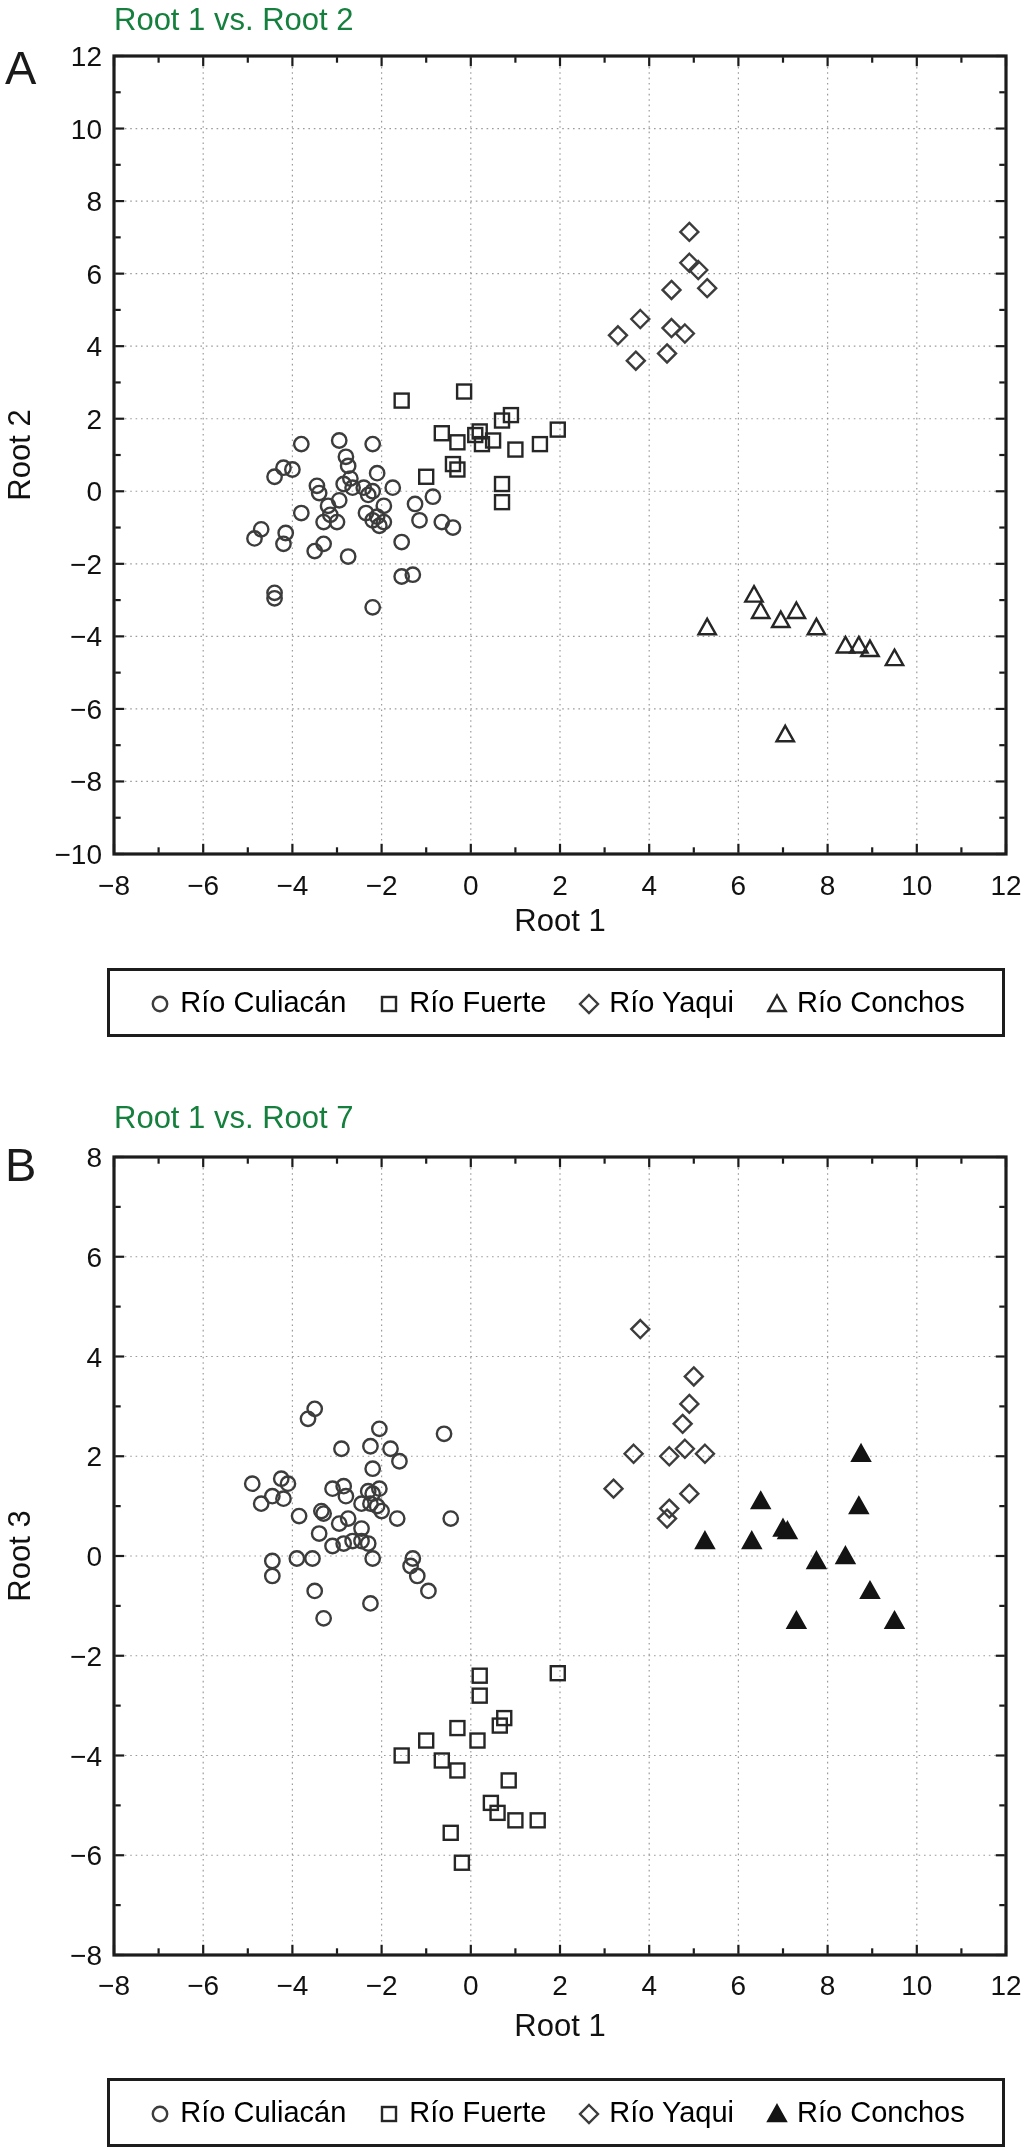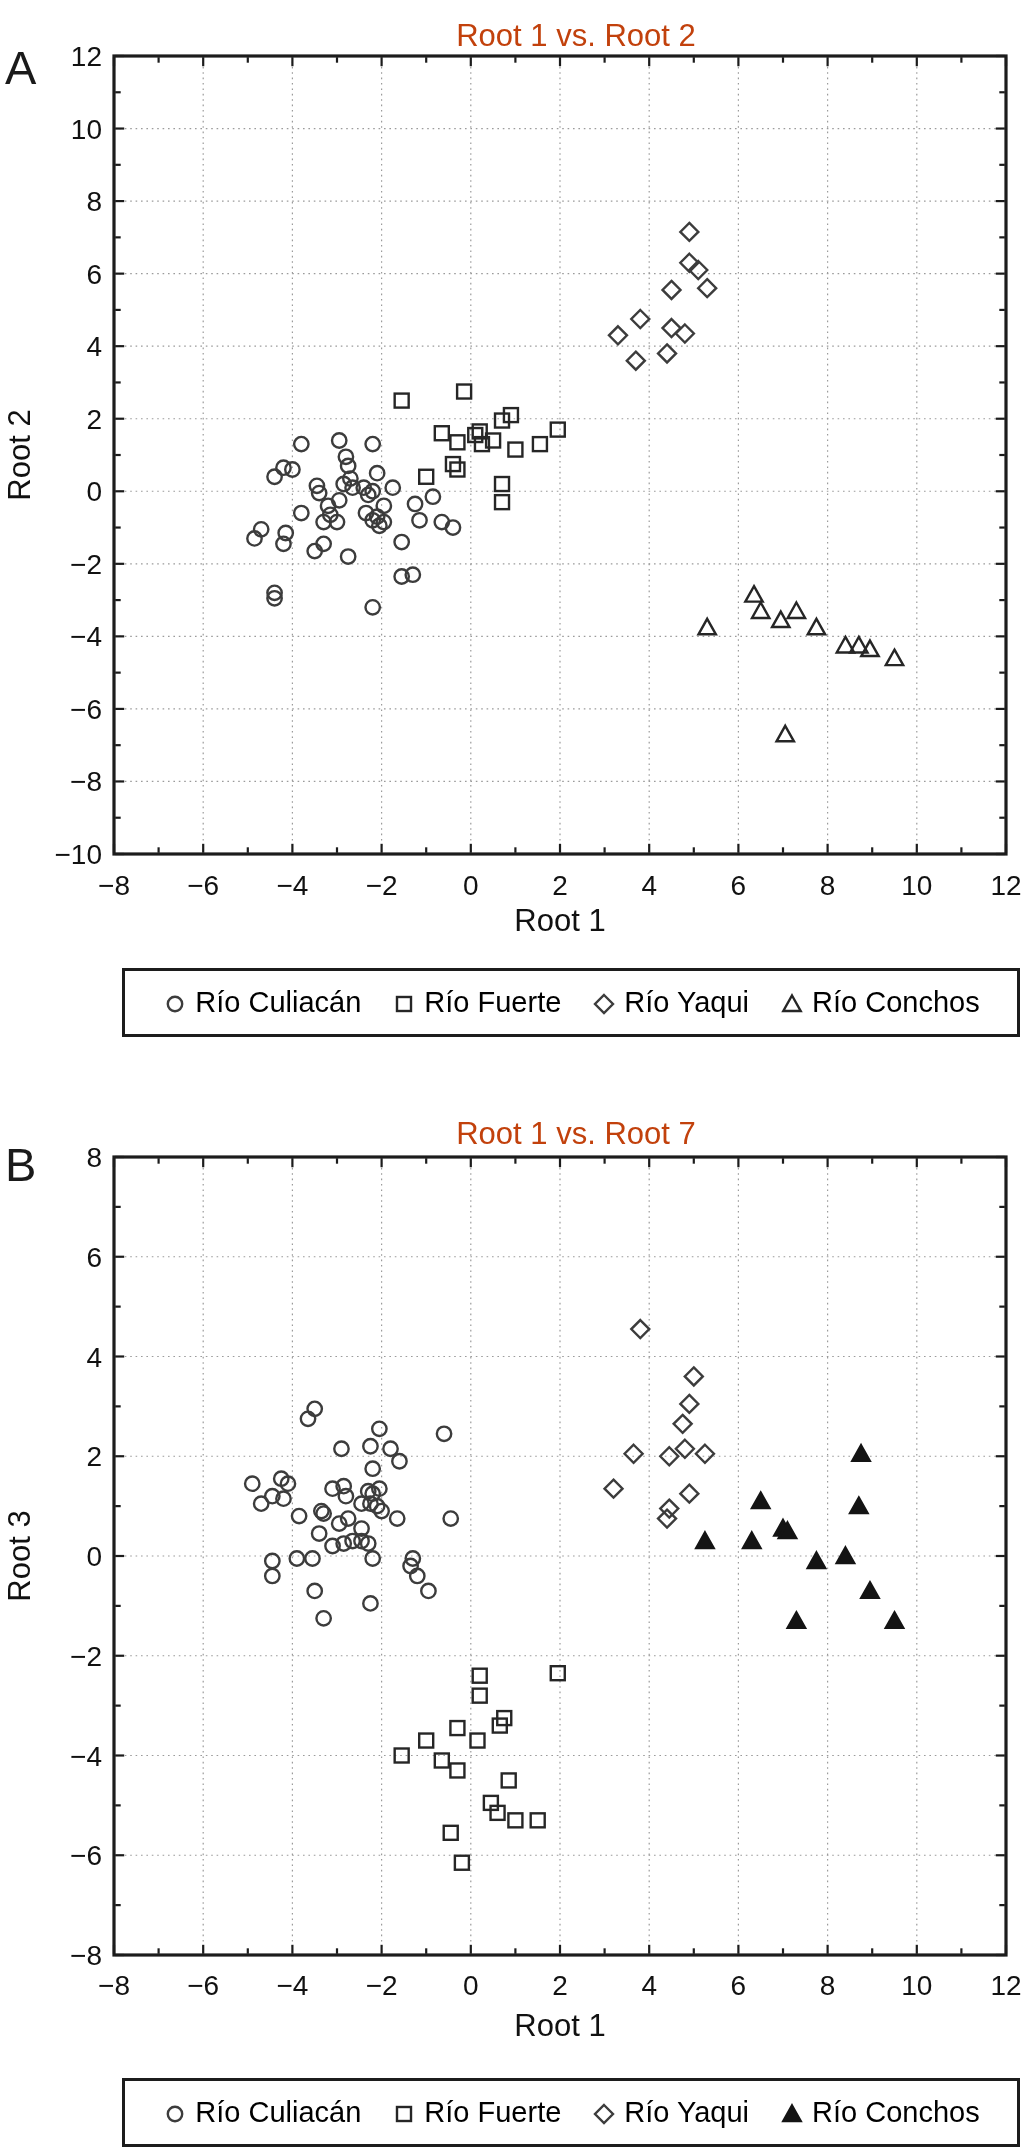--- a/index.html
+++ b/index.html
@@ -1,22 +1,22 @@
 <!DOCTYPE html>
 <html><head>
 <meta charset="utf-8">
 <style>
   html,body{margin:0;padding:0;background:#fff;}
   .fig{position:relative;width:1024px;height:2150px;background:#fff;
        font-family:"Liberation Sans",sans-serif;color:#000;overflow:hidden;}
   .panel-letter{position:absolute;left:5px;font-size:47px;line-height:1;color:#1a1a1a;}
-  .chart-title{position:absolute;left:114px;width:892px;text-align:center;
-               font-size:31px;font-weight:400;margin:16px;color:#c2410c;}
+  .chart-title{position:absolute;left:114px;width:892px;
+               font-size:31px;font-weight:400;margin:0;color:#15803d;}
   .plot-svg{position:absolute;left:0;width:1024px;height:960px;}
-  .legend{position:absolute;left:122px;width:892px;height:63px;
+  .legend{position:absolute;left:107px;width:892px;height:63px;
           border:3px solid #1c1c1c;display:flex;align-items:center;
           justify-content:center;gap:30px;background:#fff;}
   .legend-item{display:flex;align-items:center;gap:7px;font-size:29px;color:#000;}
   .legend-item svg{display:block;}
 </style>
 </head>
 <body>
 
 <div class="fig">
 

